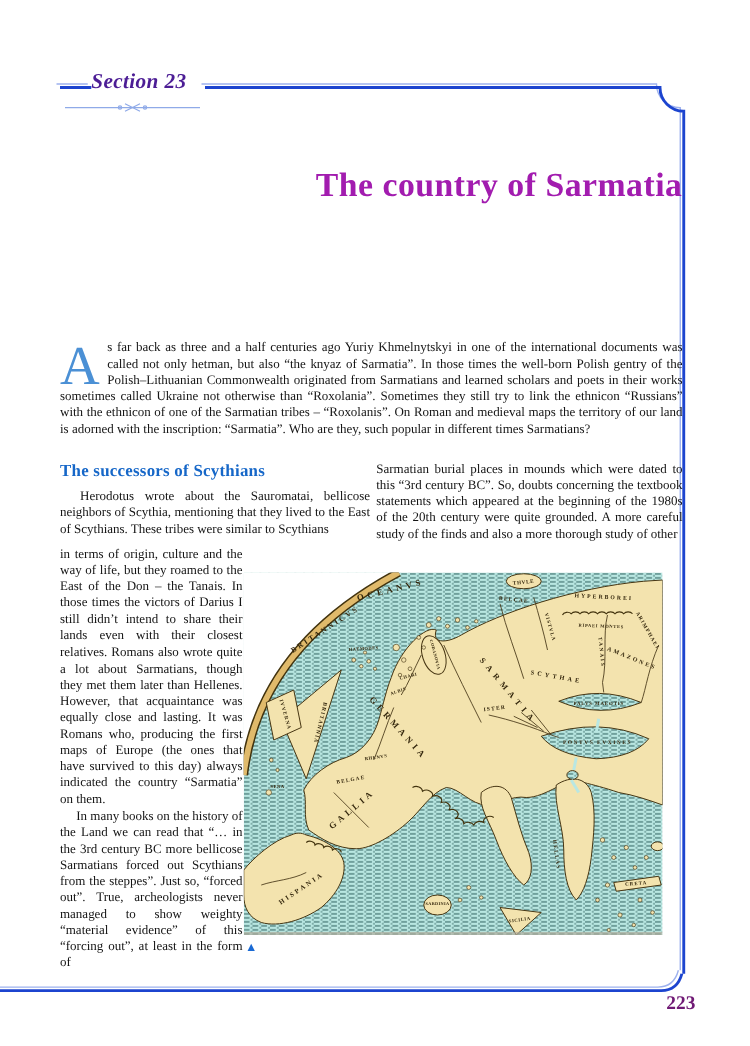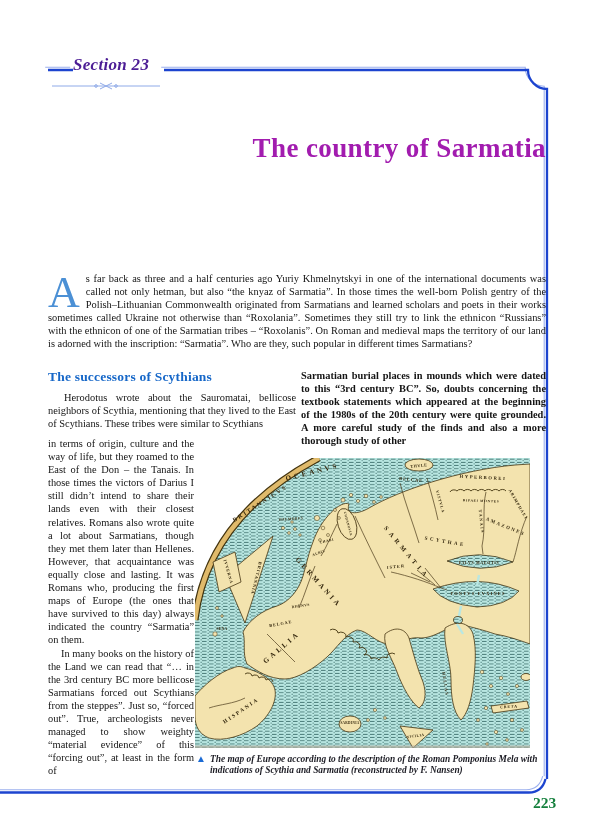--- a/index.html
+++ b/index.html
@@ -17,30 +17,30 @@
 
   .bodytxt{font-size:10.4px;line-height:13.1px;text-align:justify;color:#141414;}
   .intro{left:48px;top:272px;width:498px;}
   .dropcap{float:left;font-size:44px;line-height:37px;color:#4b90d5;padding:2px 6px 0 0;}
   .subhead{left:48px;top:369px;font-size:13.5px;font-weight:bold;color:#1667c8;
     letter-spacing:.2px;margin:0;}
   .leftwide{left:48px;top:391px;width:248px;text-indent:16px;}
   .leftnarrow{left:48px;top:437px;width:146px;}
   .leftnarrow p{margin:0;}
   .leftnarrow p.indent{text-indent:13px;}
-  .rightcol{left:301px;top:369px;width:245px;font-weight:bold;}
+  .rightcol{left:301px;top:369px;width:245px;}
 
   .mapwrap{left:195px;top:458px;width:335px;height:290px;}
   .mapsvg{display:block;width:335px;height:290px;}
   .ml{fill:#33260c;font-weight:bold;}
 
   .caption{left:196px;top:754px;width:352px;font-size:9.4px;line-height:11.2px;
     font-weight:bold;font-style:italic;color:#1c1c24;padding-left:14px;position:absolute;}
   .cap-marker{position:absolute;left:0;top:-1px;color:#1a6ad4;font-style:normal;font-size:10px;}
-  .pagenum{left:533px;top:794px;font-size:15.5px;font-weight:bold;color:#15803d;}
+  .pagenum{left:533px;top:794px;font-size:15.5px;font-weight:bold;color:#701a75;}
 </style>
 </head>
 <body>
 
 <svg class="frame abs" viewBox="0 0 600 837">
   <defs>
     <path id="bframe" d="M 48,70 H 73 M 164,70 H 528 A 19,19 0 0 0 547,89 L 547,779 M 0,792.5 H 529 Q 542,792.5 545.5,779" fill="none"></path>
   </defs>
   <use href="#bframe" transform="translate(-2.8,-2.8)" stroke="#9db1ee" stroke-width="1.1"></use>
   <use href="#bframe" stroke="#1c44cf" stroke-width="2.3"></use>
@@ -212,16 +212,16 @@
         <text x="47" y="254" font-size="5.4" text-anchor="middle" letter-spacing="2" transform="rotate(-34 47 254)" class="ml">HISPANIA</text>
         <text x="155" y="266" font-size="3.4" text-anchor="middle" letter-spacing="0.3" class="ml">SARDINIA</text>
         <text x="221" y="279" font-size="3.7" text-anchor="middle" letter-spacing="0.5" transform="rotate(-8 221 279)" class="ml">SICILIA</text>
         <text x="249" y="226" font-size="4.2" text-anchor="middle" letter-spacing="1.2" transform="rotate(82 249 226)" class="ml">HELLAS</text>
         <text x="314" y="250" font-size="4" text-anchor="middle" letter-spacing="0.8" transform="rotate(-4 314 250)" class="ml">CRETA</text>
       </g>
 </svg>
 </div>
 
 <div class="caption">
-  <span class="cap-marker">▲</span><span>The map of Europe according to the description of the Roman Pomponius Mela with indications of Scythia and Sarmatia (reconstructed by F. Nansen)</span>
+  <span class="cap-marker">▲</span>
 </div>
 
 <div class="abs pagenum">223</div>
 
 </body></html>

